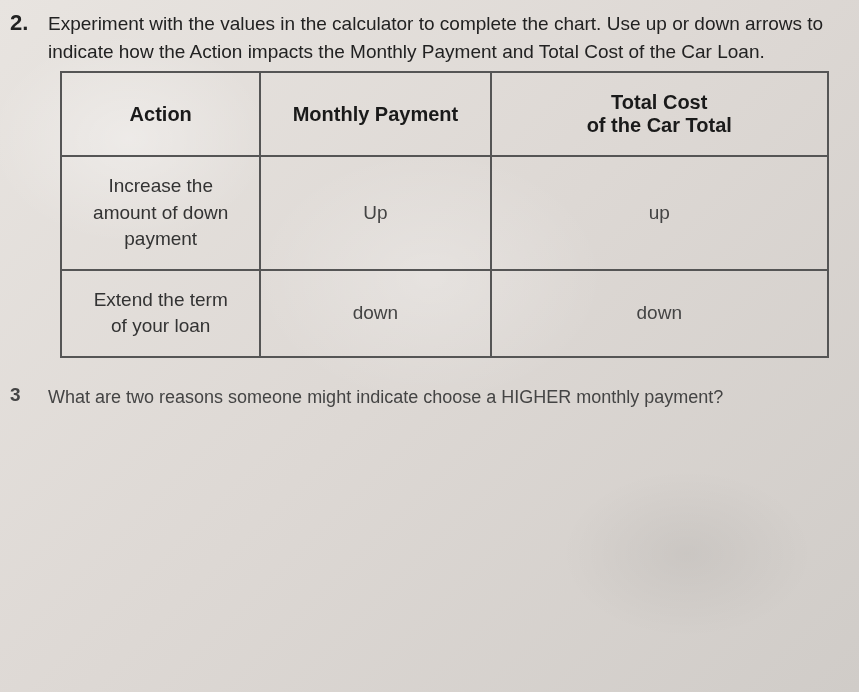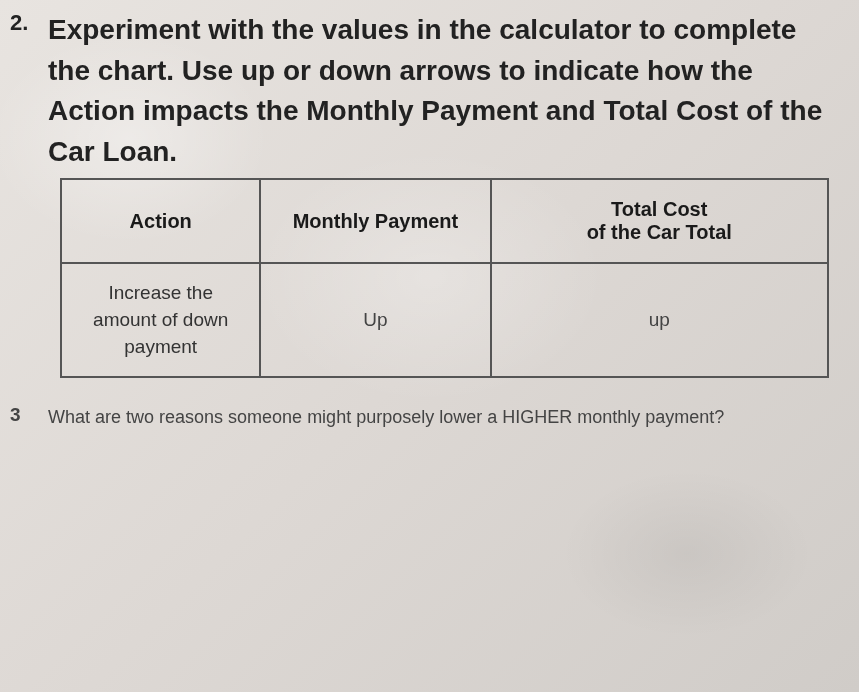--- a/index.html
+++ b/index.html
@@ -29,24 +29,24 @@
       margin-bottom: 6px;
     }
     .qnum {
       font-size: 22px;
       font-weight: 600;
       width: 38px;
       flex-shrink: 0;
       color: #222;
     }
     .qtext {
-      font-size: 28px;
+      font-size: 19px;
       line-height: 1.45;
       color: #222;
-      font-weight: 700;
+      font-weight: 400;
     }
     table {
       border-collapse: collapse;
       width: calc(100% - 50px);
       margin-left: 50px;
       margin-top: 4px;
       background: transparent;
     }
     th, td {
       border: 2px solid #555;
@@ -115,21 +115,26 @@
           <span>of the Car Total</span>
         </th>
       </tr>
     </thead>
     <tbody>
       <tr>
         <td class="action-cell">Increase the amount of down payment</td>
         <td class="answer-cell">Up</td>
         <td class="answer-cell">up</td>
       </tr>
+      <tr>
+        <td class="action-cell">Extend the term of your loan</td>
+        <td class="answer-cell">down</td>
+        <td class="answer-cell">down</td>
+      </tr>
     </tbody>
   </table>
 
   <div class="question q3">
     <div class="qnum">3</div>
-    <div class="qtext">What are two reasons someone might purposely lower a HIGHER monthly payment?</div>
+    <div class="qtext">What are two reasons someone might indicate choose a HIGHER monthly payment?</div>
   </div>
 
 </div>
 
 </body></html>

